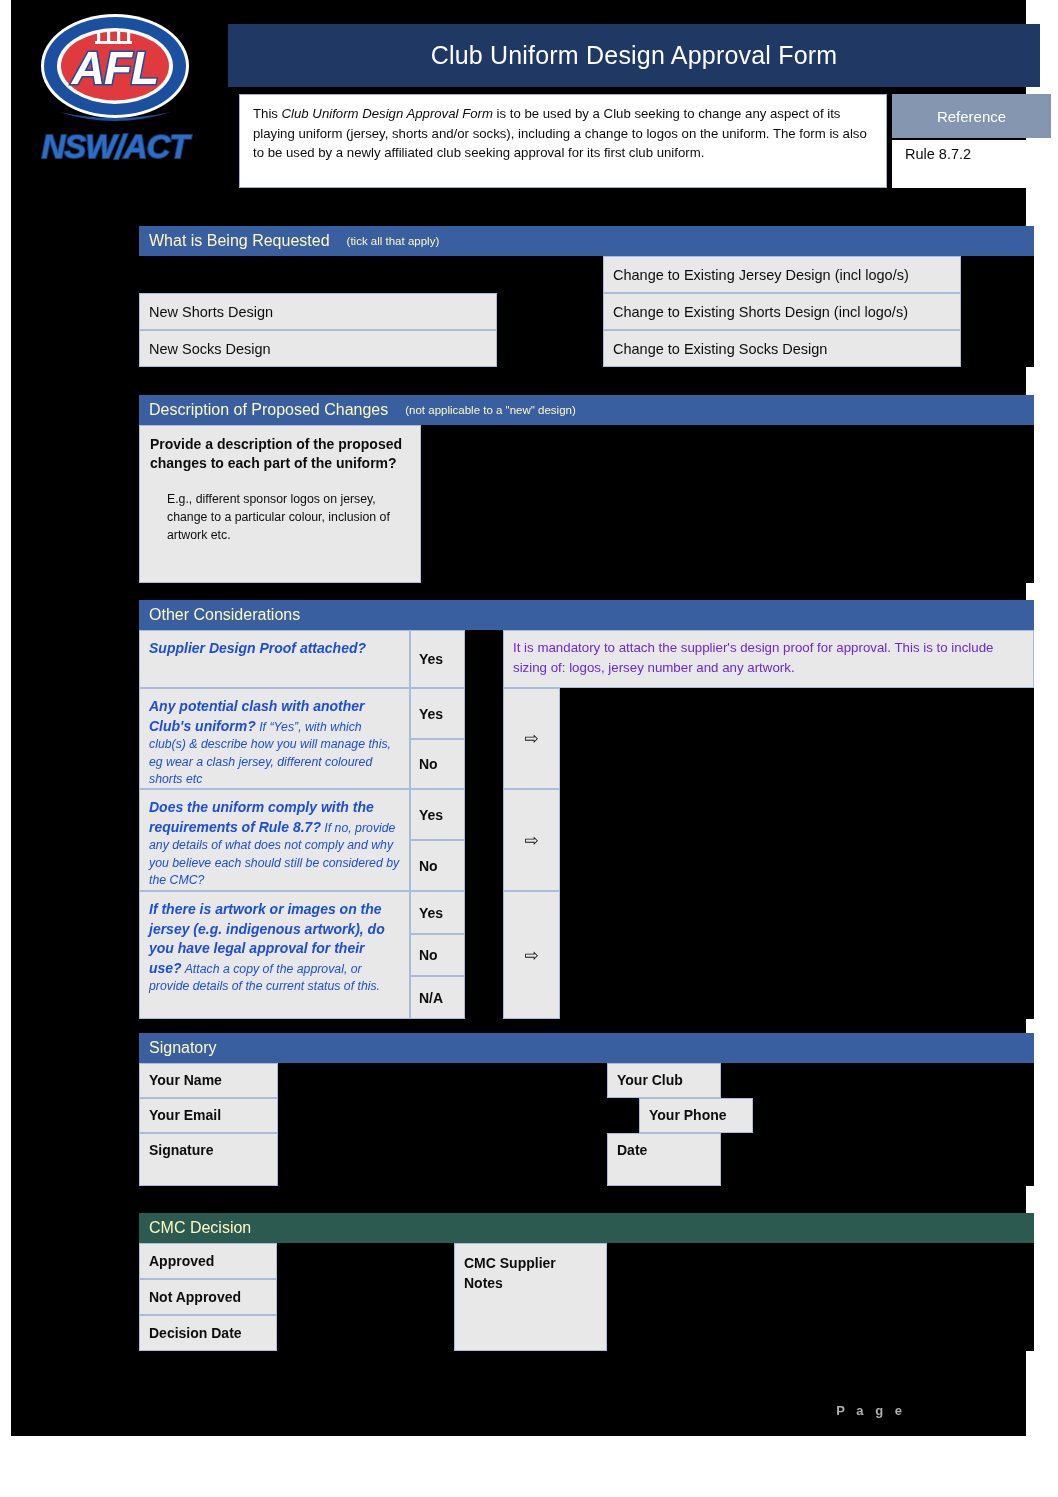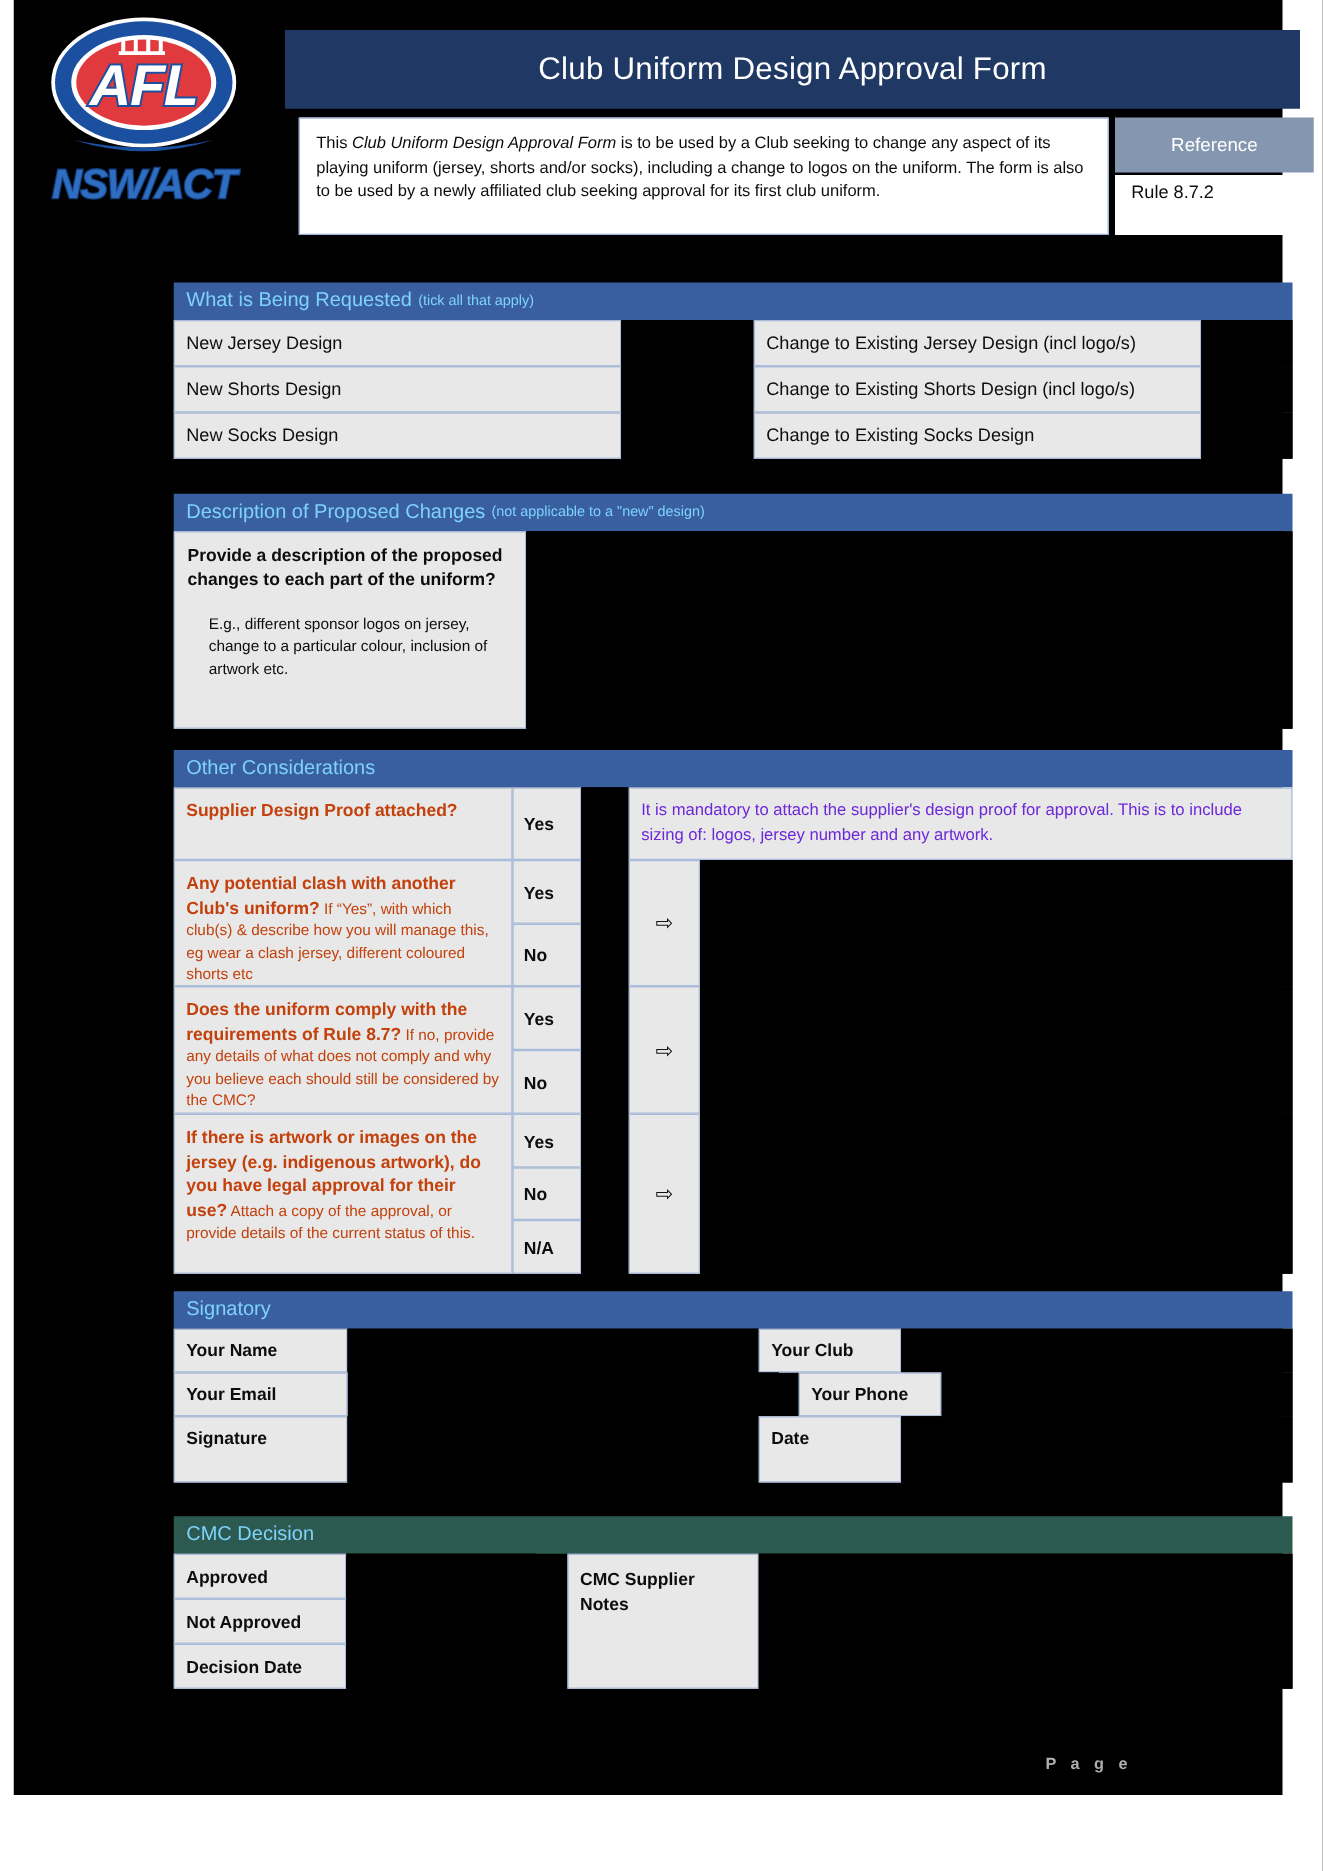--- a/index.html
+++ b/index.html
@@ -107,27 +107,28 @@
 
   
   .section {
     position: absolute;
     left: 128px;
     width: 895px;
   }
   .sec-head {
     height: 30px;
     background: #3A5FA0;
-    color: #7dd3fc;
+    color: #fef9c3;
     display: flex;
     align-items: center;
     padding-left: 10px;
     box-sizing: border-box;
     font-size: 16px;
     white-space: nowrap;
+    gap: 12px;
   }
   .sec-head.green { background: #2D5A50; }
   .sec-head .sub {
     font-size: 11.5px;
     margin-left: 5px;
   }
 
   .lbl {
     background: #E8E8E8;
     border: 1px solid #A9BCDC;
@@ -181,21 +182,21 @@
   
   #sec-other { top: 600px; }
   .oc-row { display: flex; }
   .oc-qcell {
     width: 271px;
     background: #E8E8E8;
     border: 1px solid #A9BCDC;
     box-sizing: border-box;
     padding: 8px 9px 0 9px;
   }
-  .oc-qcell p { margin: 0; font-size: 12.3px; line-height: 17.5px; color: #c2410c; }
+  .oc-qcell p { margin: 0; font-size: 12.3px; line-height: 17.5px; color: #1d4ed8; font-style: italic; }
   .oc-qcell p b { font-size: 14px; line-height: 19px; }
   .oc-opts { width: 55px; }
   .oc-opt {
     background: #E8E8E8;
     border: 1px solid #A9BCDC;
     box-sizing: border-box;
     display: flex;
     align-items: center;
     padding-left: 8px;
     font-size: 14px;
@@ -345,21 +346,20 @@
   </div>
 
   <div class="section" id="sec-request">
     <div class="sec-head">
       <span>What is Being Requested</span>
       <span class="sub">(tick all that apply)</span>
     </div>
     <div id="request-body">
       <div class="req-col left">
         <div class="req-row">
-          <div class="lbl">New Jersey Design</div>
           <div class="box"></div>
         </div>
         <div class="req-row">
           <div class="lbl">New Shorts Design</div>
           <div class="box"></div>
         </div>
         <div class="req-row">
           <div class="lbl">New Socks Design</div>
           <div class="box"></div>
         </div>

